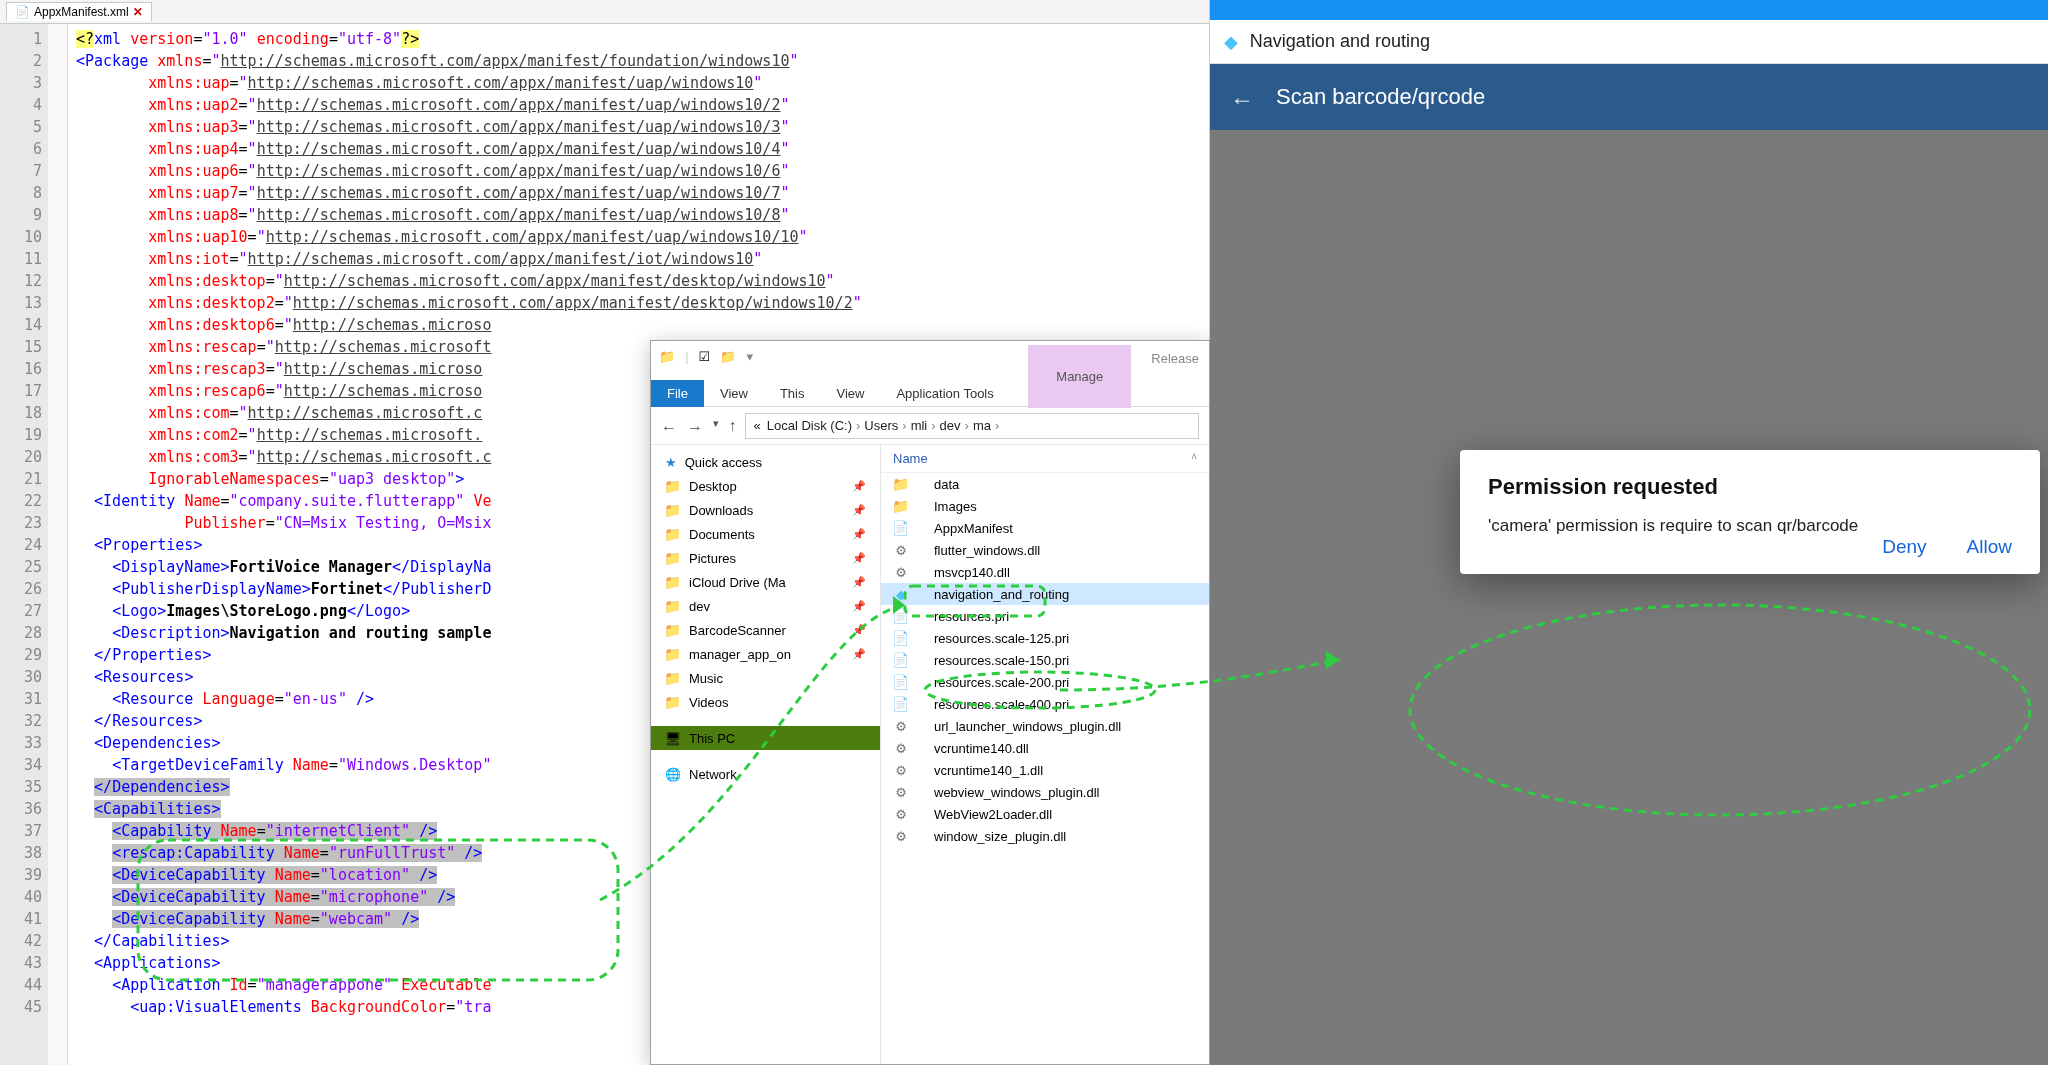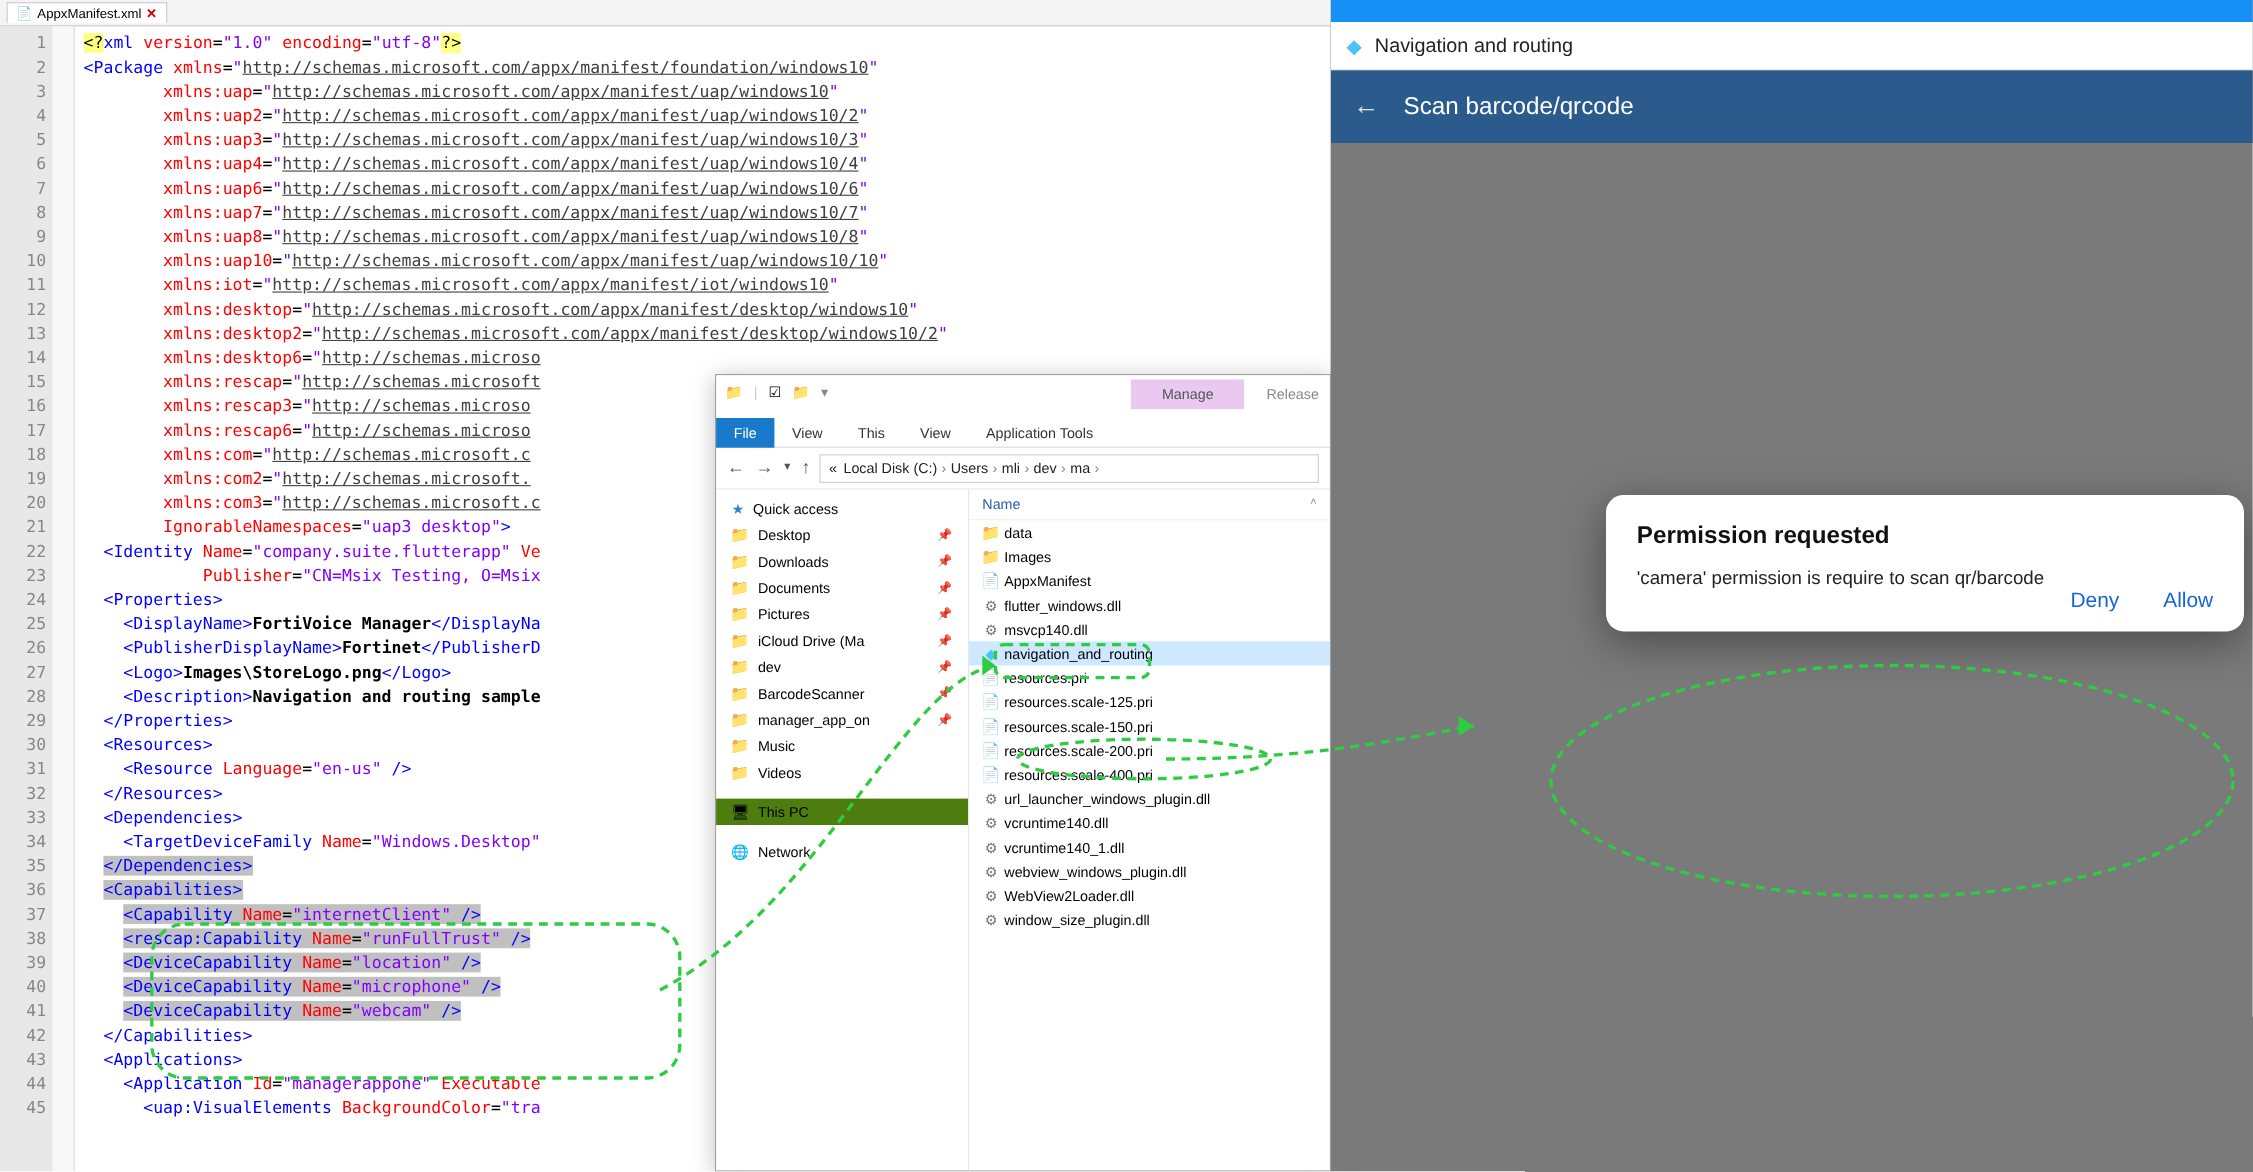--- a/index.html
+++ b/index.html
@@ -24,54 +24,54 @@
 .code .sel  { background: #c0c0c0; }
 
 
 .explorer { position: absolute; left: 650px; top: 340px; width: 560px; height: 725px; background: #fff; border: 1px solid #a0a0a0; box-shadow: 0 4px 20px rgba(0,0,0,.25); font-size: 13px; }
 .exp-ribbon { height: 66px; border-bottom: 1px solid #d8d8d8; }
 .exp-qat { height: 30px; display: flex; align-items: center; padding: 0 8px; gap: 10px; }
 .exp-tabs { height: 36px; display: flex; align-items: flex-end; }
 .exp-tab { padding: 6px 16px; font-size: 13px; color: #333; }
 .exp-tab.file { background: #1979ca; color: #fff; text-align: center; }
 .exp-tool { position: absolute; right: 10px; top: 4px; display: flex; gap: 20px; font-size: 13px; color: #555; }
-.exp-tool .mg { background: #e9c9f0; padding: 6px 28px; }
+.exp-tool .mg { background: #e9c9f0; padding: 24px 28px; }
 .exp-addr { height: 38px; display: flex; align-items: center; gap: 8px; padding: 0 10px; border-bottom: 1px solid #e6e6e6; }
 .exp-addr .nav { display: flex; gap: 10px; color: #555; }
 .exp-addr .nav span { font-size: 16px; }
 .exp-addr .crumbs { flex: 1; display: flex; align-items: center; gap: 4px; color: #222; border: 1px solid #ccc; height: 26px; padding: 0 8px; }
 .exp-addr .crumbs .sep { color: #888; }
 .exp-body { display: flex; height: calc(100% - 104px); }
 .exp-nav { width: 230px; border-right: 1px solid #e6e6e6; padding: 6px 0; }
 .exp-nav .item { display: flex; align-items: center; gap: 8px; padding: 4px 14px; }
 .exp-nav .item.sel { background: #4d7c0f; }
 .exp-nav .pin { margin-left: auto; color: #888; font-size: 11px; }
 .exp-nav .star { color: #2a84d2; }
 .exp-list { flex: 1; }
 .exp-list .hdr { padding: 6px 12px; color: #2a5db0; border-bottom: 1px solid #eee; }
-.exp-list .row { display: flex; align-items: center; gap: 4px; padding: 3px 12px; }
+.exp-list .row { display: flex; align-items: center; gap: 25px; padding: 3px 12px; }
 .exp-list .row.sel { background: #cde8ff; }
 .ico { width: 16px; height: 16px; display: inline-flex; align-items: center; justify-content: center; }
 .ico.folder::before { content: "📁"; font-size: 14px; }
 .ico.file::before   { content: "📄"; font-size: 14px; }
 .ico.dll::before    { content: "⚙"; font-size: 13px; color: #777; }
 .ico.flutter::before{ content: "◆"; color: #4cc3f7; font-size: 13px; }
 .ico.pc::before     { content: "🖥"; }
 .ico.net::before    { content: "🌐"; }
 
 
 .app { position: absolute; left: 1210px; top: 0; width: 838px; height: 1065px; background: #7a7a7a; }
 .app-top { height: 20px; background: #1690f4; }
 .app-header { height: 44px; background: #fff; display: flex; align-items: center; gap: 12px; padding: 0 14px; font-size: 18px; color: #222; border-bottom: 1px solid #ddd; }
 .app-header .flogo { color: #4cc3f7; font-size: 18px; }
 .app-bar { height: 66px; background: #2b5a8c; color: #fff; display: flex; align-items: center; gap: 22px; padding: 0 20px; font-size: 22px; }
 .app-bar .back { font-size: 24px; opacity: .85; }
 .app-body { position: relative; height: calc(100% - 130px); }
 
-.dialog { position: absolute; right: 8px; top: 320px; width: 580px; background: #fff; border-radius: 16px; box-shadow: 0 10px 40px rgba(0,0,0,.4); padding: 24px 28px 16px; }
+.dialog { position: absolute; right: 8px; top: 320px; width: 580px; background: #fff; border-radius: 4px; box-shadow: 0 10px 40px rgba(0,0,0,.4); padding: 24px 28px 16px; }
 .dialog h3 { font-size: 22px; font-weight: 600; margin-bottom: 16px; color: #111; }
 .dialog p  { font-size: 17px; color: #222; }
 .dialog .btns { display: flex; justify-content: flex-end; gap: 40px; font-size: 19px; }
 .dialog .btns span { color: #1565d8; cursor: pointer; }
 
 
 svg.anno { position: absolute; left: 0; top: 0; pointer-events: none; }
 </style>
 </head>
 <body>

